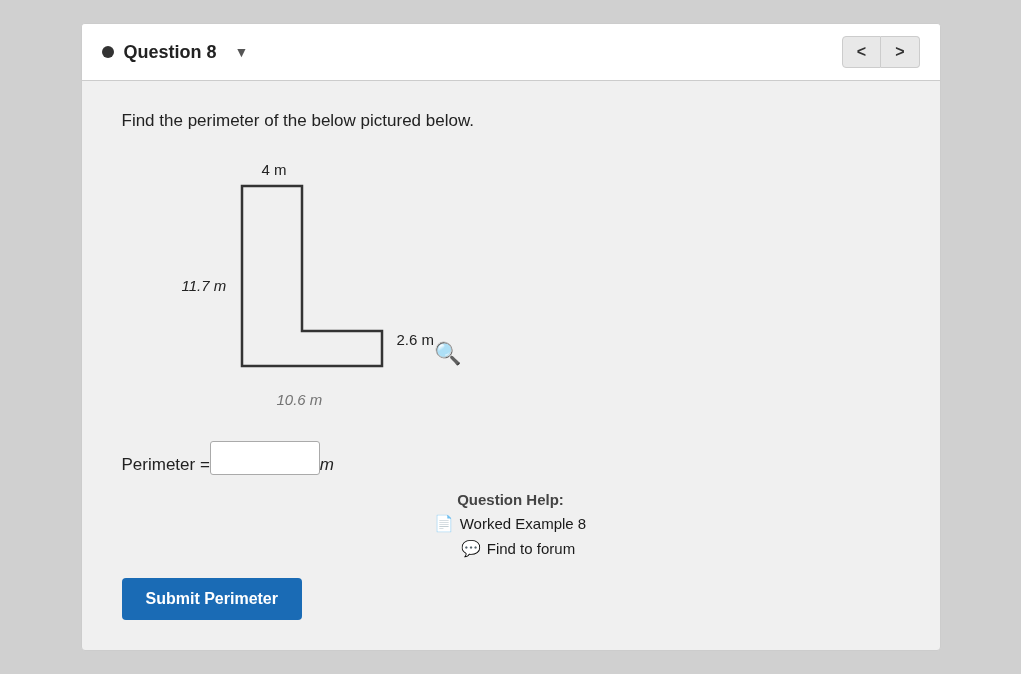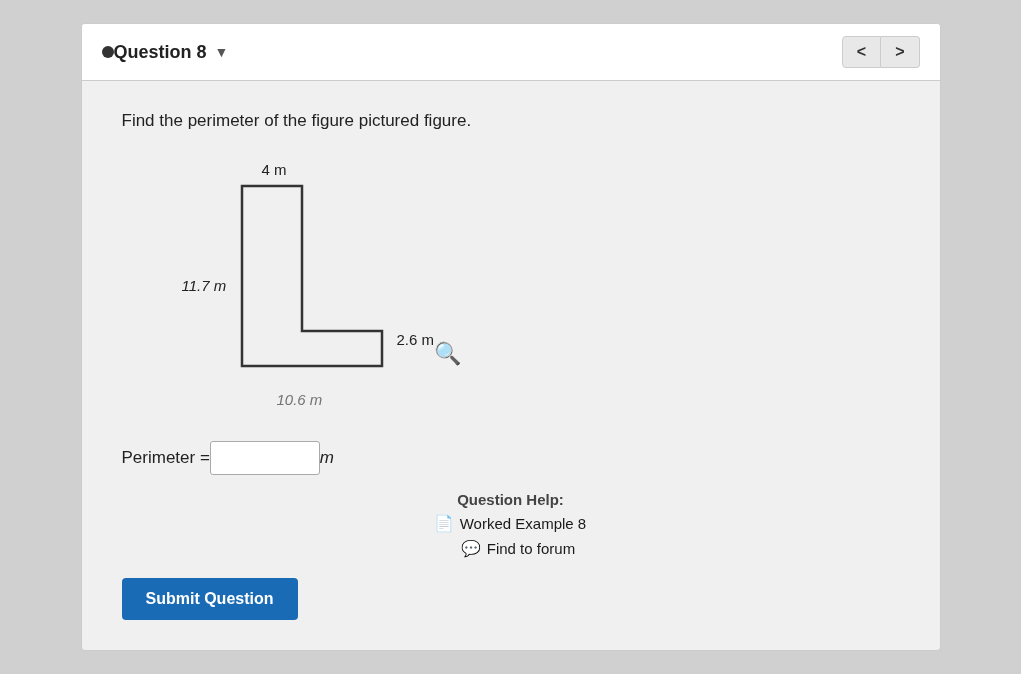--- a/index.html
+++ b/index.html
@@ -24,20 +24,21 @@
       background: #fff;
       border-bottom: 1px solid #ccc;
       padding: 12px 20px;
       display: flex;
       align-items: center;
       gap: 16px;
     }
     .question-label {
       display: flex;
       align-items: center;
+      gap: 10px;
       flex: 1;
     }
     .dot-icon {
       width: 12px;
       height: 12px;
       background: #333;
       border-radius: 50%;
       display: inline-block;
     }
     .question-title {
@@ -127,21 +128,21 @@
     }
     .magnify-icon {
       position: absolute;
       right: 40px;
       top: 180px;
       font-size: 22px;
       color: #555;
     }
     .perimeter-row {
       display: flex;
-      align-items: center;
+      align-items: flex-end;
       margin: 20px 0 16px 0;
       font-size: 17px;
       color: #222;
     }
     .perimeter-input {
       border: 1px solid #aaa;
       border-radius: 3px;
       background: #fff;
       width: 110px;
       height: 34px;
@@ -212,21 +213,21 @@
       <span class="question-title">Question 8</span>
       <button class="dropdown-btn">▼</button>
     </div>
     <div class="nav-btns">
       <button class="nav-btn">&lt;</button>
       <button class="nav-btn">&gt;</button>
     </div>
   </div>
 
   <div class="content">
-    <div class="problem-text">Find the perimeter of the figure pictured figure.</div>
+    <div class="problem-text">Find the perimeter of the below pictured below.</div>
 
     
     <div class="figure-area">
 
       <div class="label-4m">4 m</div>
 
       <div class="label-11-7m">11.7 m</div>
 
       <div class="label-2-6m">2.6 m</div>
 
@@ -254,15 +255,15 @@
         <span class="doc-icon">📄</span>
         <span>Worked Example 8</span>
       </a>
       <a class="post-forum-link">
         <span class="forum-icon">💬</span>
         <span>Find to forum</span>
       </a>
     </div>
 
     
-    <button class="submit-btn">Submit Question</button>
+    <button class="submit-btn">Submit Perimeter</button>
   </div>
 </div>
 
 </body></html>

